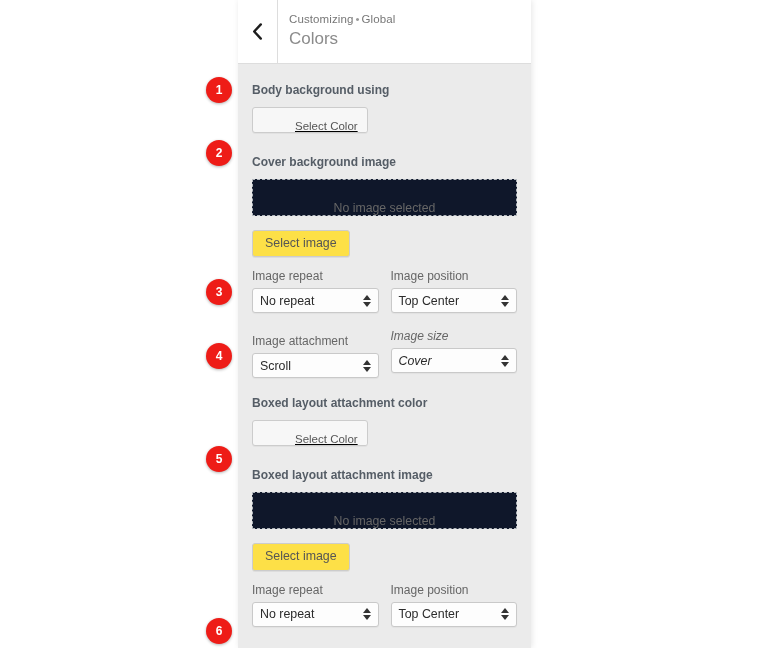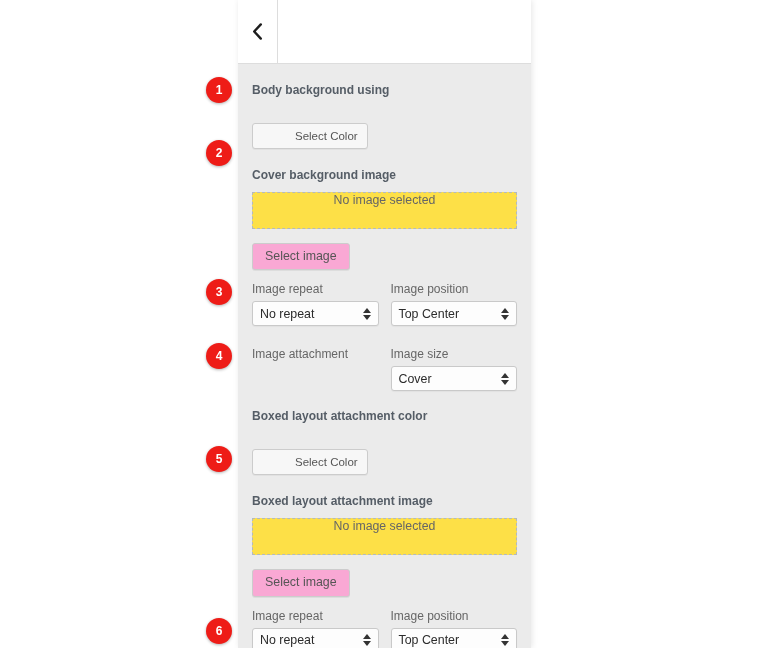--- a/index.html
+++ b/index.html
@@ -87,28 +87,29 @@
     font-size: 12.3px;
     color: #4a4a4a;
     font-style: italic;
     line-height: 1.45;
     margin-top: 5px;
   }
 
   
   .color-button {
     display: inline-flex;
-    align-items: center;
+    align-items: flex-end;
     border: 1px solid #ccc;
     border-radius: 3px;
     background: #f7f7f7;
     height: 24px;
-    margin-top: 24px;
+    margin-top: 8px;
     cursor: pointer;
     box-shadow: 0 1px 0 rgba(0,0,0,0.04);
+    text-decoration: underline;
   }
   .color-swatch {
     width: 32px;
     background: #ffffff;
     border-right: 1px solid #ccc;
     border-radius: 2px 0 0 2px;
   }
   .color-button-label {
     display: flex;
     align-items: center;
@@ -116,36 +117,36 @@
     font-size: 11.5px;
     color: #555;
     background: #f7f7f7;
     border-radius: 0 2px 2px 0;
   }
 
   
   .media-placeholder {
     margin-top: 8px;
     border: 1px dashed #b4b9be;
-    background: #fde047;
+    background: #0f172a;
     height: 37px;
     display: flex;
-    align-items: flex-start;
+    align-items: flex-end;
     justify-content: center;
     font-size: 12.3px;
     color: #666;
     box-sizing: border-box;
   }
   .select-image-btn {
     display: inline-block;
     margin-top: 14px;
     padding: 5px 12px 6px;
     font-size: 12.4px;
     color: #555;
-    background: #f9a8d4;
+    background: #fde047;
     border: 1px solid #ccc;
     border-radius: 3px;
     box-shadow: 0 1px 0 rgba(0,0,0,0.06);
     cursor: pointer;
     line-height: 1.2;
   }
 
   
   .select-grid {
     display: grid;
@@ -218,20 +219,24 @@
 <div class="customizer">
 
   <div class="panel-header">
     <div class="back-btn">
       <span>
         <svg width="11" height="17" viewBox="0 0 11 17" aria-hidden="true">
           <path d="M8.8 1.4 L2.2 8.5 L8.8 15.6" fill="none" stroke="#1d1d1d" stroke-width="2.4" stroke-linecap="round" stroke-linejoin="round"></path>
         </svg>
       </span>
     </div>
+    <div class="header-text">
+      <div class="breadcrumb"><span>Customizing</span><span class="sep">•</span><span>Global</span></div>
+      <div class="panel-title">Colors</div>
+    </div>
   </div>
 
   <div class="panel-body">
 
     <div class="control" style="padding-top:18px;">
       <div class="control-label">Body background using</div>
       <div class="color-button">
         <span class="color-swatch"></span>
         <span class="color-button-label">Select Color</span>
       </div>
@@ -261,22 +266,29 @@
           <div class="fake-select">
             <span>Top Center</span>
             <span class="select-arrows">
               <span class="tri tri-up"></span>
                 <span class="tri tri-dn"></span>
             </span>
           </div>
         </div>
         <div class="select-field" style="margin-top:5px;">
           <div class="select-field-label">Image attachment</div>
-        </div>
-        <div class="select-field" style="margin-top:5px;">
+          <div class="fake-select">
+            <span>Scroll</span>
+            <span class="select-arrows">
+              <span class="tri tri-up"></span>
+                <span class="tri tri-dn"></span>
+            </span>
+          </div>
+        </div>
+        <div class="select-field" style="font-style:italic;">
           <div class="select-field-label">Image size</div>
           <div class="fake-select">
             <span>Cover</span>
             <span class="select-arrows">
               <span class="tri tri-up"></span>
                 <span class="tri tri-dn"></span>
             </span>
           </div>
         </div>
       </div>

